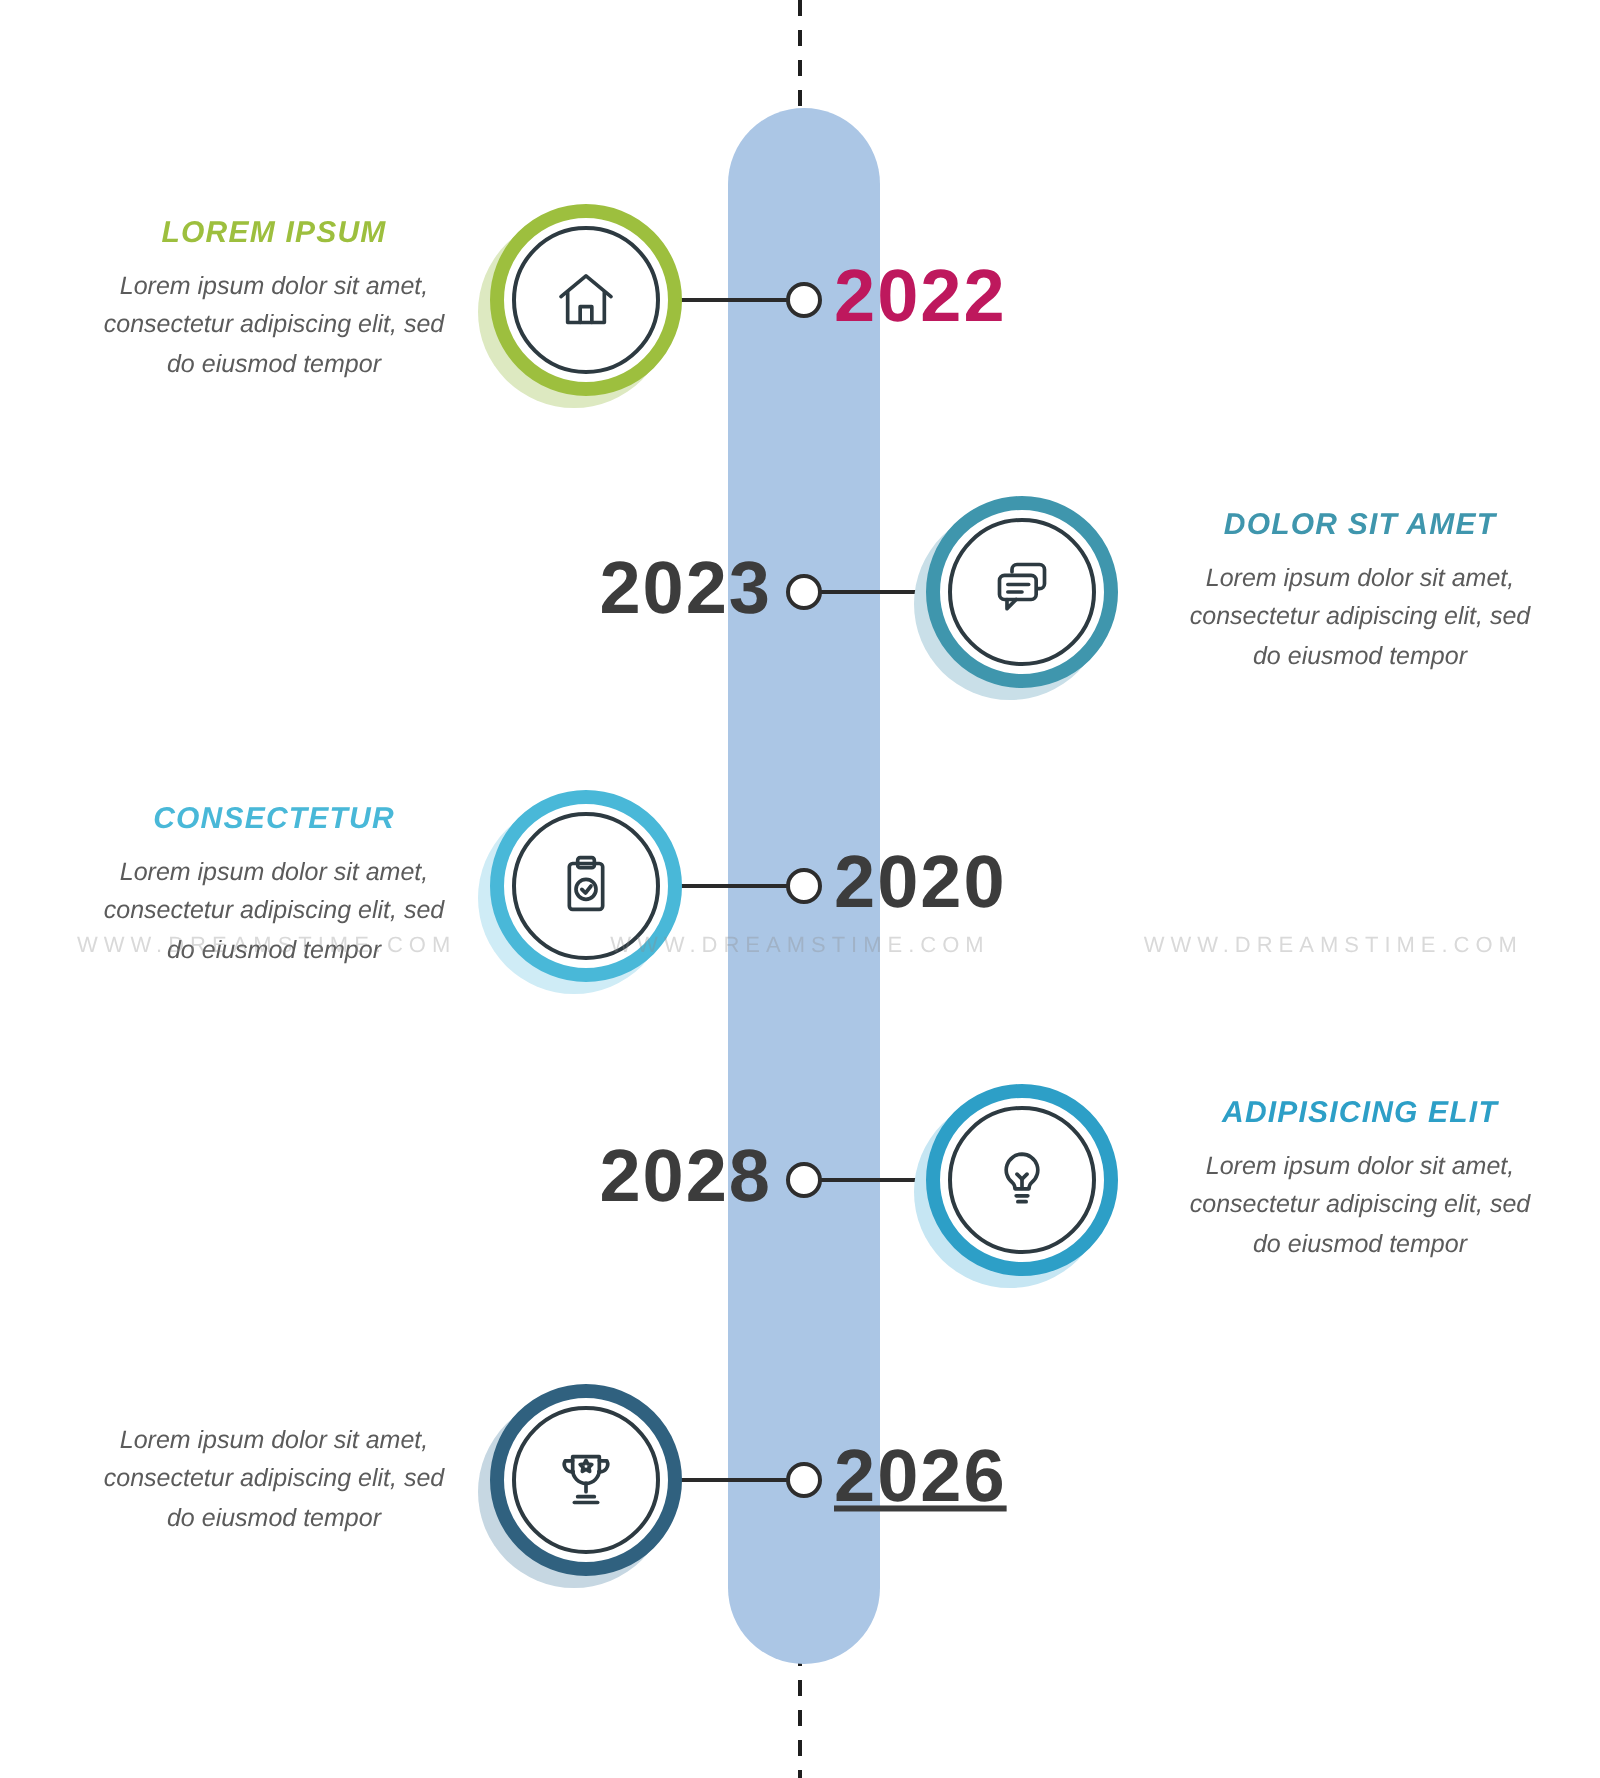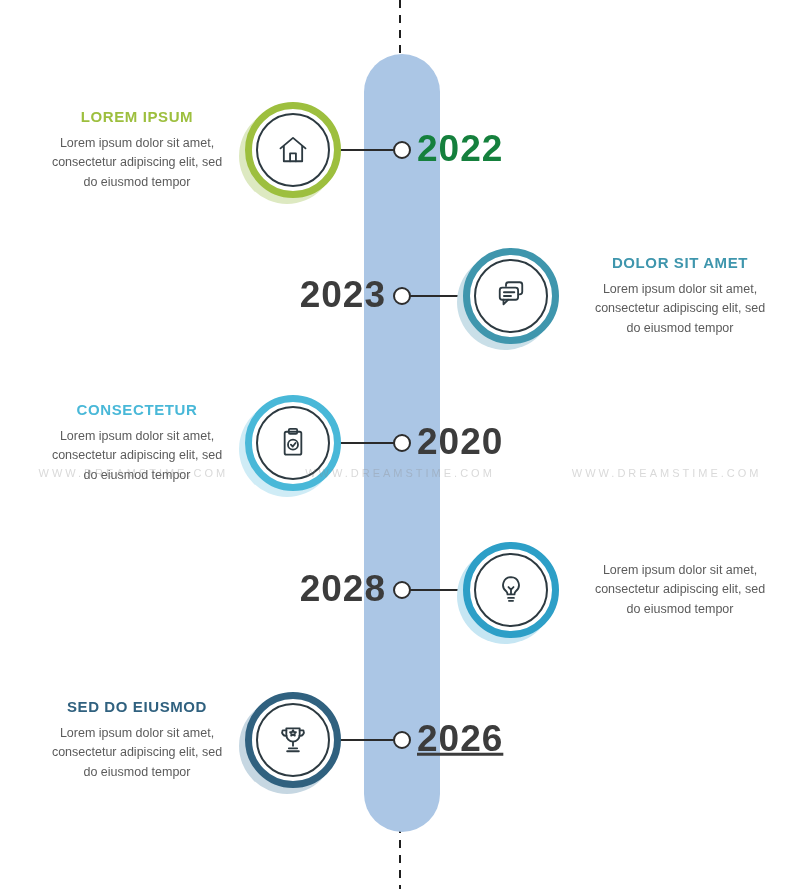--- a/index.html
+++ b/index.html
@@ -37,20 +37,21 @@
   .row2 { top: 296px; }
   .row3 { top: 443px; }
   .row4 { top: 590px; }
   .row5 { top: 740px; }
 
   .text {
     position: absolute;
     top: 0;
     transform: translateY(-50%);
     text-align: center;
+    font-style: italic;
   }
   .side-left  .text { left: 27px;  width: 220px; }
   .side-right .text { left: 572px; width: 216px; }
   .heading {
     font-size: 15px;
     font-weight: 700;
     letter-spacing: 0.6px;
     color: var(--accent, #444);
     margin-bottom: 9px;
   }
@@ -163,21 +164,21 @@
       <span class="ringc"></span>
       <span class="innerc">
         <svg class="icon" viewBox="0 0 48 48">
           <path d="M9 22 L24 9.5 L39 22"></path>
           <path d="M13 19.5 V37.5 H35 V19.5"></path>
           <path d="M20.5 37.5 V28 H27.5 V37.5"></path>
         </svg>
       </span>
     </div>
     <div class="dot" style="background: rgb(255, 255, 255); border-color: rgb(45, 45, 45);"></div>
-    <div class="year" style="color: #15803d;">2022</div>
+    <div class="year" style="color: #be185d;">2022</div>
   </div>
 
   <div class="row row2 side-right" style="--accent: #3f96ad; --tint: #c9dfe8;">
     <div class="text">
       <div class="heading">DOLOR SIT AMET</div>
       <div class="body">
         <div>Lorem ipsum dolor sit amet,</div>
         <div>consectetur adipiscing elit, sed</div>
         <div>do eiusmod tempor</div>
       </div>
@@ -221,20 +222,21 @@
           <path d="M21.5 26 L23.7 28.2 L27 24"></path>
         </svg>
       </span>
     </div>
     <div class="dot" style="background: rgb(255, 255, 255); border-color: rgb(45, 45, 45);"></div>
     <div class="year" style="color: rgb(60, 60, 60);">2020</div>
   </div>
 
   <div class="row row4 side-right" style="--accent: #2d9fc7; --tint: #c6e6f3;">
     <div class="text">
+      <div class="heading">ADIPISICING ELIT</div>
       <div class="body">
         <div>Lorem ipsum dolor sit amet,</div>
         <div>consectetur adipiscing elit, sed</div>
         <div>do eiusmod tempor</div>
       </div>
     </div>
     <div class="connector"></div>
     <div class="circlewrap">
       <span class="tint"></span>
       <span class="ringc"></span>
@@ -247,21 +249,20 @@
           <path d="M24 23.5 V29"></path>
         </svg>
       </span>
     </div>
     <div class="dot" style="background: rgb(255, 255, 255); border-color: rgb(45, 45, 45);"></div>
     <div class="year" style="color: rgb(60, 60, 60);">2028</div>
   </div>
 
   <div class="row row5 side-left" style="--accent: #30617f; --tint: #c6d7e2;">
     <div class="text">
-      <div class="heading">SED DO EIUSMOD</div>
       <div class="body">
         <div>Lorem ipsum dolor sit amet,</div>
         <div>consectetur adipiscing elit, sed</div>
         <div>do eiusmod tempor</div>
       </div>
     </div>
     <div class="connector"></div>
     <div class="circlewrap">
       <span class="tint"></span>
       <span class="ringc"></span>

